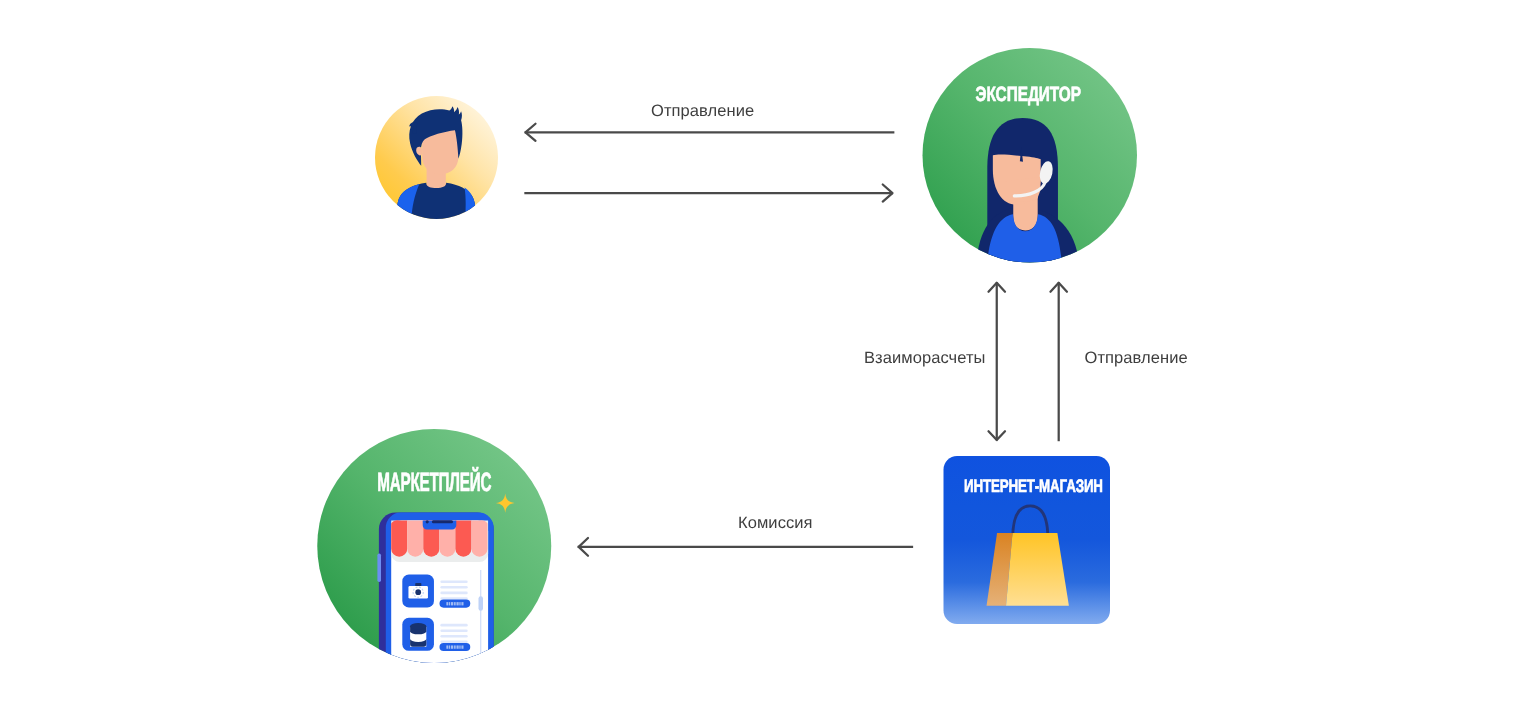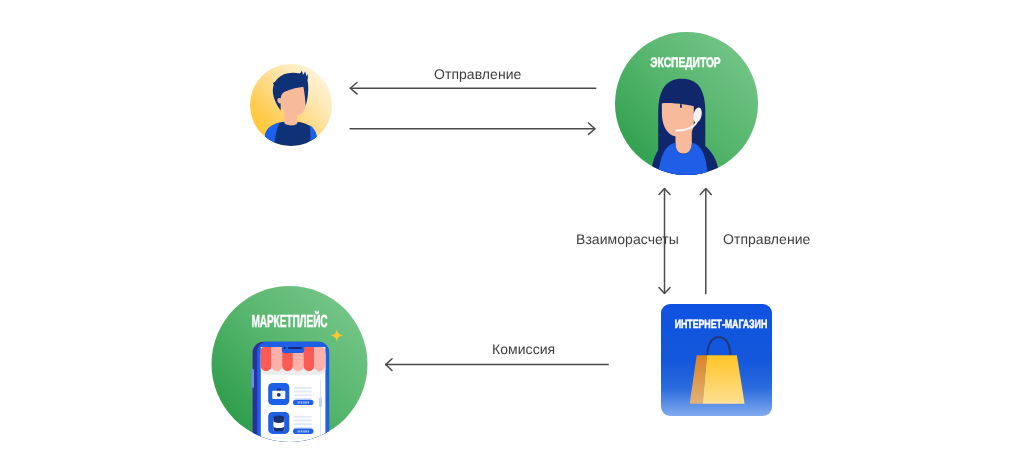--- a/index.html
+++ b/index.html
@@ -1,21 +1,21 @@
 <!DOCTYPE html>
 <html><head>
 <meta charset="utf-8">
 <style>
   html,body{margin:0;padding:0;}
   body{width:1020px;height:470px;background:#ffffff;overflow:hidden;
        font-family:"Liberation Sans",sans-serif;
        -webkit-font-smoothing:antialiased;
        text-rendering:geometricPrecision;}
   #stage{position:relative;width:1020px;height:470px;background:#fff;}
-  .lbl{position:absolute;color:#3e3e3e;font-size:14px;line-height:13.8px;
+  .lbl{position:absolute;color:#3e3e3e;font-size:11px;line-height:13.8px;
        white-space:nowrap;letter-spacing:.05px;}
   svg{display:block;overflow:visible;}
   .node{position:absolute;}
   .badge{position:absolute;color:#fff;font-weight:bold;white-space:nowrap;
          text-align:center;-webkit-text-stroke:0.45px #fff;}
 </style>
 </head>
 <body>
 
 <div id="stage">
@@ -247,21 +247,21 @@
 
         <ellipse cx="82.5" cy="83" rx="4.1" ry="7.6" fill="#f3f3f3" transform="rotate(12 82.5 83)"></ellipse>
 
         <path d="M81.6 89.8 C 79.8 94.8 71.5 98.8 61.2 98.6" fill="none" stroke="#f3f3f3" stroke-width="2.1" stroke-linecap="round"></path>
       </g>
     </svg>
     <div class="badge" style="left:-1px;top:24.2px;width:143px;font-size:13.8px;line-height:13.8px;
          letter-spacing:-0.05px;transform:scaleX(.745);transform-origin:center top">ЭКСПЕДИТОР</div>
   </div>
 
-  <div class="node" style="left:661px;top:304px;width:121px;height:112px">
+  <div class="node" style="left:629px;top:304px;width:121px;height:112px">
     <svg width="111" height="112" viewBox="0 0 111 112">
       <defs>
         <linearGradient id="gradStoreBlue" x1="0" y1="0" x2="0" y2="1">
           <stop offset="0" stop-color="#0f52e0"></stop>
           <stop offset="0.30" stop-color="#1156dd"></stop>
           <stop offset="0.50" stop-color="#1457dc"></stop>
           <stop offset="0.75" stop-color="#2a6bde"></stop>
           <stop offset="1" stop-color="#81abef"></stop>
         </linearGradient>
         <linearGradient id="gradBagFront" x1="0" y1="0" x2="0" y2="1">

